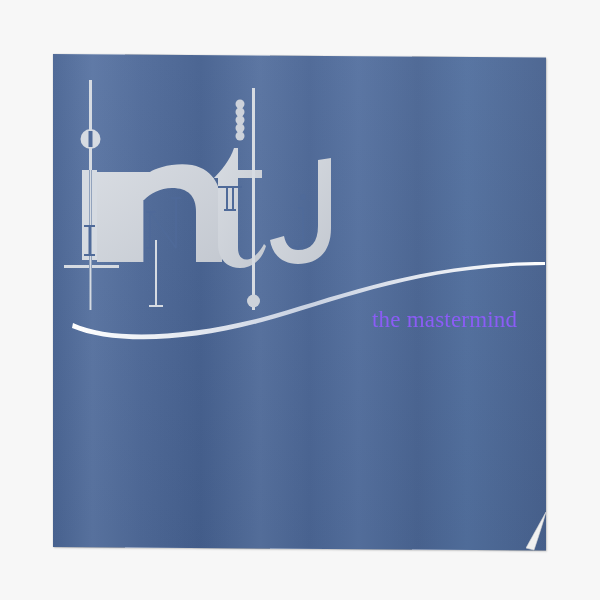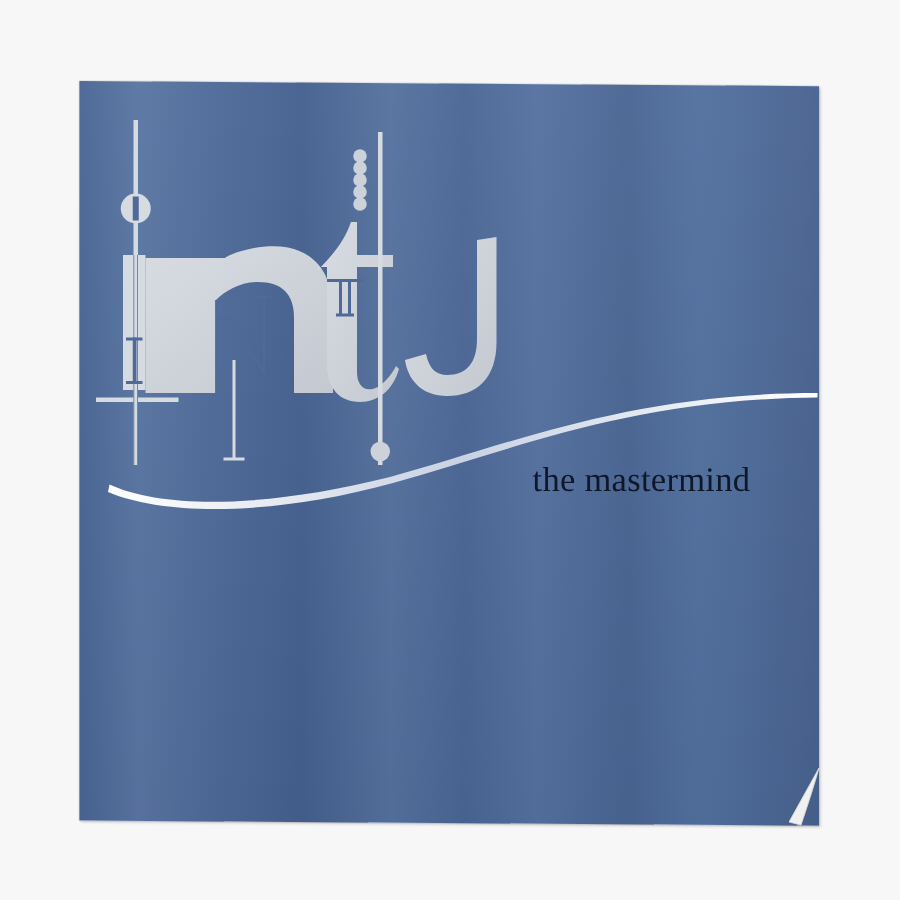--- a/index.html
+++ b/index.html
@@ -31,24 +31,24 @@
       position: absolute;
       left: 526px; top: 512px;
       width: 26px; height: 40px;
     }
     .art {
       position: absolute; left: 0; top: 0;
       width: 600px; height: 600px;
     }
     .tagline {
       position: absolute;
-      left: 355px; top: 307px;
+      left: 372px; top: 307px;
       font-family: "Liberation Serif", "DejaVu Serif", serif;
       font-size: 23px;
-      color: #0f172a;
+      color: #8b5cf6;
       letter-spacing: 0.2px;
       white-space: nowrap;
     }
   </style>
 </head>
 <body>
 
 <div class="poster"></div>
 
 <svg class="curl" viewBox="0 0 26 40">

